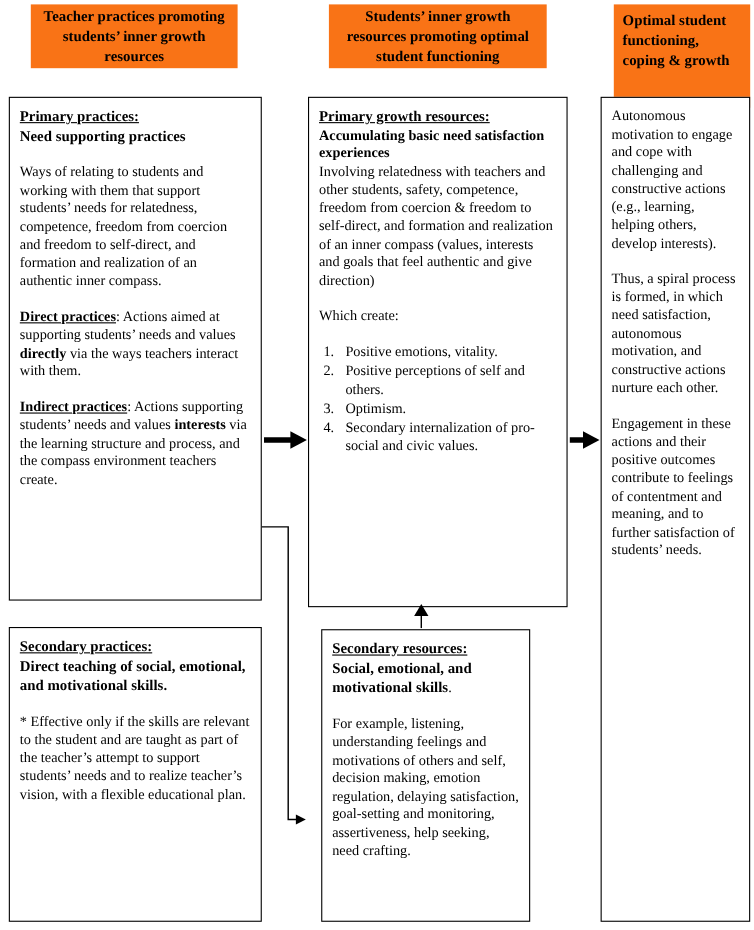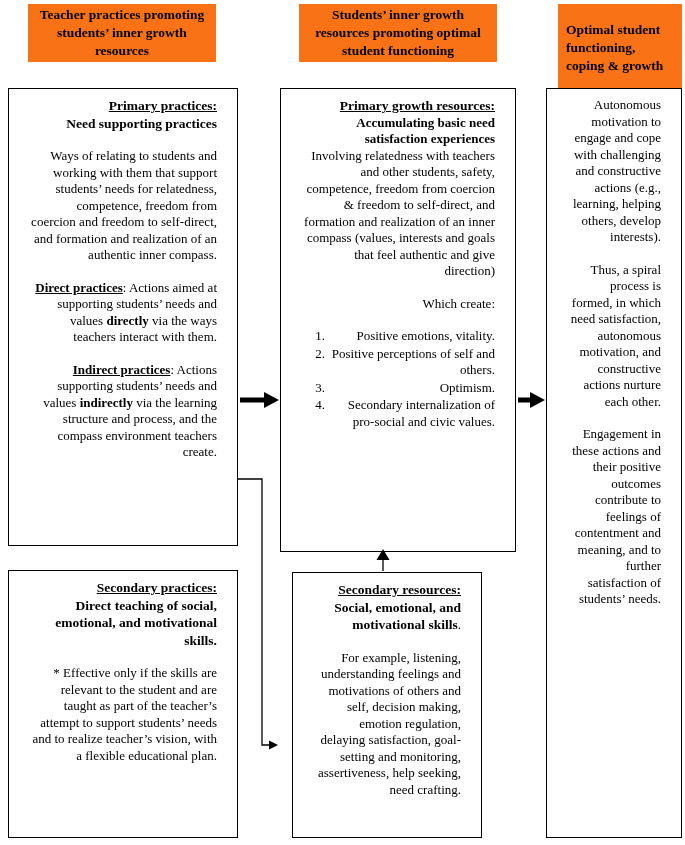--- a/index.html
+++ b/index.html
@@ -9,24 +9,24 @@
     overflow:hidden;
   }
   .hdr{
     position:absolute;background:#f97316;box-sizing:border-box;
     font-weight:bold;font-size:13.5px;line-height:1.32;
     display:flex;align-items:center;justify-content:center;text-align:center;
     padding:4px 8px;
   }
   .hdr-left{left:28px;top:4px;width:188px;height:58px;}
   .hdr-mid{left:299px;top:4px;width:198px;height:58px;}
-  .hdr-right{left:558px;top:4px;width:124px;height:94px;text-align:left;justify-content:flex-start;align-items:flex-start;padding:17px 8px;}
+  .hdr-right{left:558px;top:4px;width:124px;height:94px;text-align:left;justify-content:flex-start;align-items:flex-start;padding:6px 8px;}
   .box{
     position:absolute;background:#ffffff;border:1.3px solid #000;
-    box-sizing:border-box;padding:8px 20px;font-size:13px;line-height:1.27;text-align:right;
+    box-sizing:border-box;padding:8px 9px;font-size:13px;line-height:1.27;
   }
   .box-left-top{left:8px;top:88px;width:230px;height:458px;}
   .box-left-bottom{left:8px;top:570px;width:230px;height:268px;}
   .box-mid-top{left:280px;top:88px;width:236px;height:464px;}
   .box-mid-bottom{left:292px;top:572px;width:190px;height:266px;}
   .box-right{left:546px;top:88px;width:136px;height:750px;}
   .b{font-weight:bold;}
   .u{text-decoration:underline;}
   .t{font-size:13.5px;}
   p{margin:0 0 16px 0;}
@@ -57,21 +57,21 @@
       <span class="b u t">Primary practices:</span>
     </p>
     <p>
       <span class="b t">Need supporting practices</span>
     </p>
     <p>Ways of relating to students and working with them that support students’ needs for relatedness, competence, freedom from coercion and freedom to self-direct, and formation and realization of an authentic inner compass.</p>
     <p>
       <span class="b u">Direct practices</span><span>: Actions aimed at supporting students’ needs and values </span><span class="b">directly</span><span> via the ways teachers interact with them.</span>
     </p>
     <p>
-      <span class="b u">Indirect practices</span><span>: Actions supporting students’ needs and values </span><span class="b">indirectly</span><span> via the learning structure and process, and the compass environment teachers create.</span>
+      <span class="b u">Indirect practices</span><span>: Actions supporting students’ needs and values </span><span class="b">interests</span><span> via the learning structure and process, and the compass environment teachers create.</span>
     </p>
   </div>
 
   <div class="box box-left-bottom">
     <p class="tight">
       <span class="b u t">Secondary practices:</span>
     </p>
     <p>
       <span class="b t">Direct teaching of social, emotional, and motivational skills.</span>
     </p>

